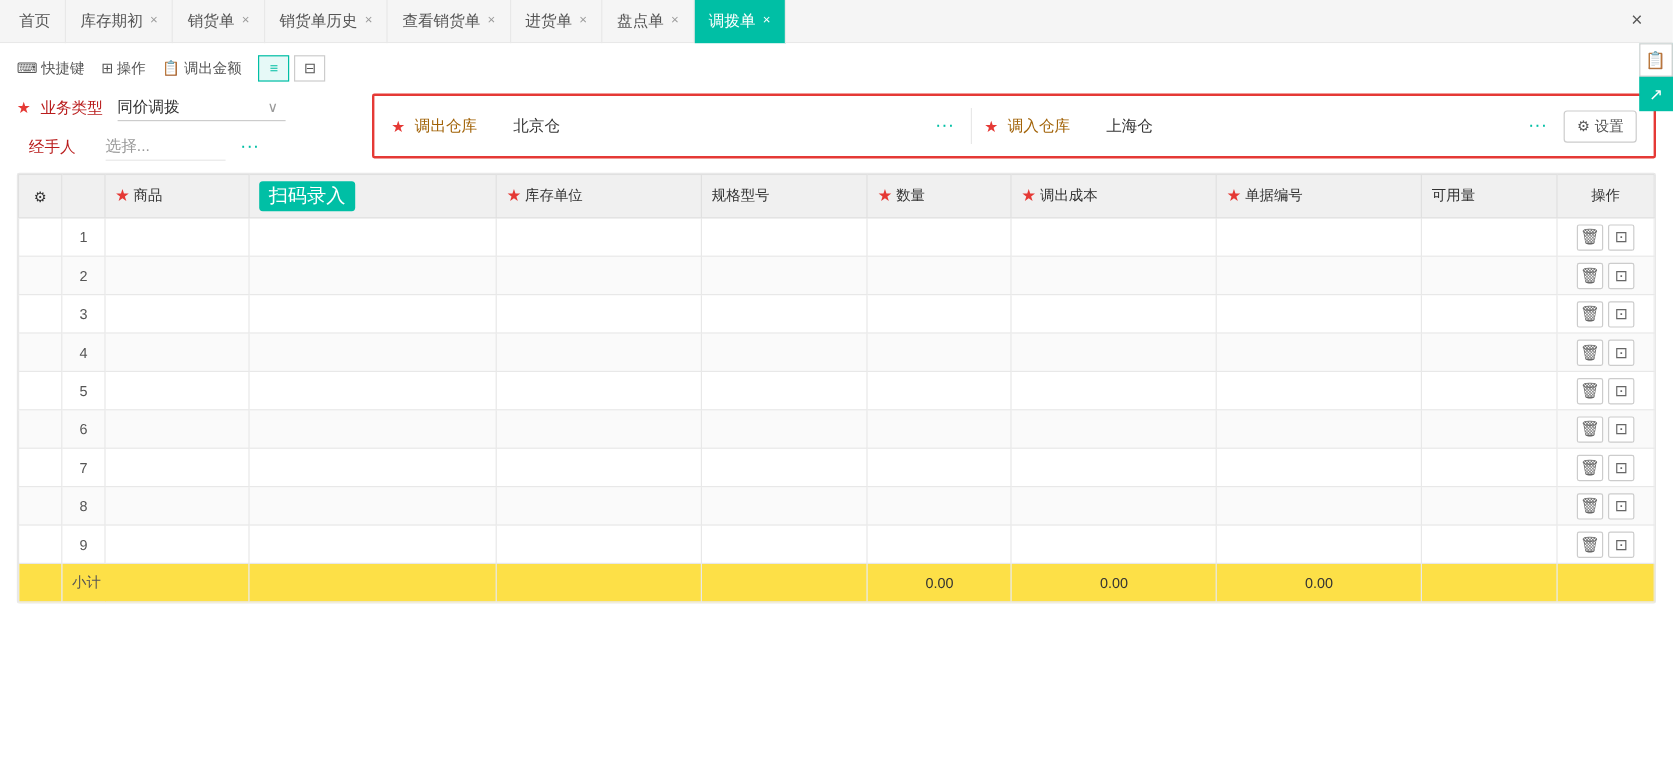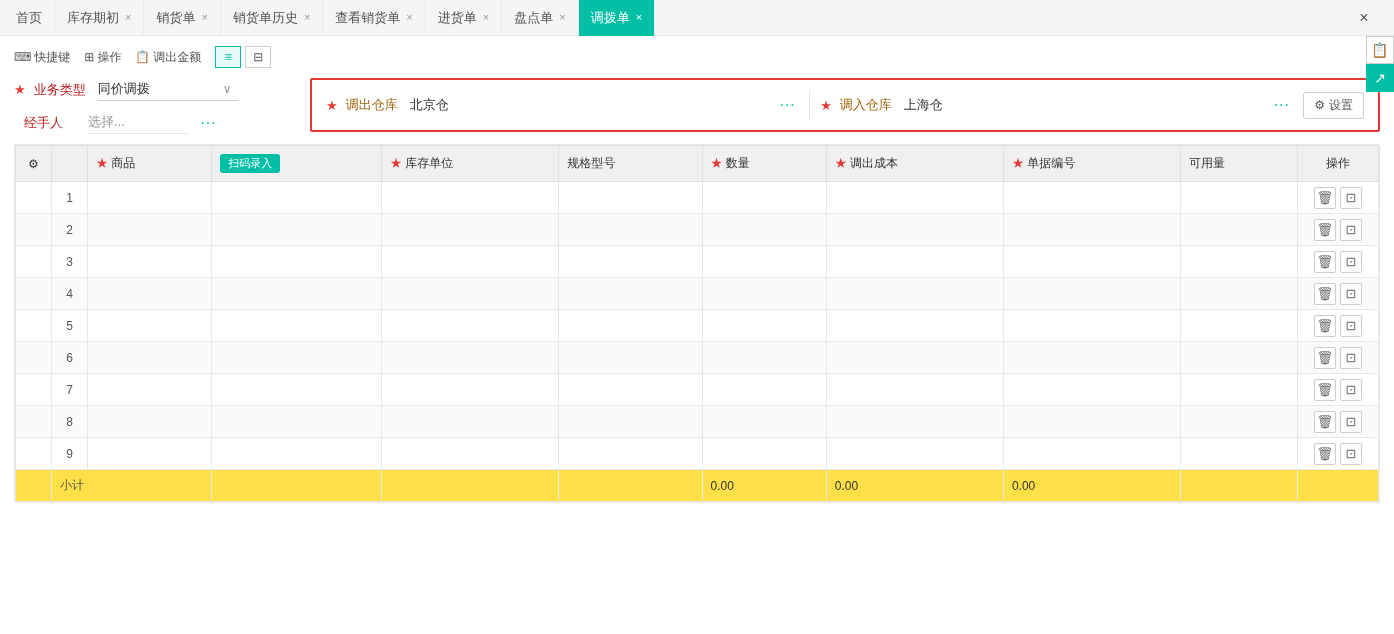--- a/index.html
+++ b/index.html
@@ -140,21 +140,21 @@
       position: relative;
     }
     .warehouse-field {
       display: flex;
       align-items: center;
       gap: 6px;
       flex: 1;
     }
     .warehouse-field .req { color: #e53935; margin-right: 2px; }
     .warehouse-field .wh-label { color: #a16207; }
-    .warehouse-field .wh-value { color: #333; font-weight: 500; margin-left: 6px; }
+    .warehouse-field .wh-value { color: #333; font-weight: 500; margin-left: 24px; }
     .warehouse-field .dots-btn {
       margin-left: auto;
       color: #00bfa5;
       cursor: pointer;
       font-size: 16px;
       padding: 0 4px;
     }
     .wh-divider {
       width: 1px;
       height: 30px;
@@ -246,21 +246,21 @@
       color: #333;
       white-space: nowrap;
     }
     tbody td.num-col { color: #555; text-align: center; width: 36px; }
     .scan-btn {
       background: #00bfa5;
       color: #fff;
       border: none;
       border-radius: 3px;
       padding: 2px 8px;
-      font-size: 11px;
+      font-size: 16px;
       cursor: pointer;
     }
     .ops-cell {
       display: flex;
       align-items: center;
       justify-content: flex-end;
       gap: 4px;
       padding: 0 8px;
     }
     .op-icon-btn {
@@ -271,21 +271,21 @@
       display: flex;
       align-items: center;
       justify-content: center;
       cursor: pointer;
       font-size: 13px;
       color: #666;
       background: #fff;
     }
     .gear-col { width: 36px; text-align: center; }
     .th-ops { text-align: center; }
-    td.align-right { text-align: left; margin-top: 37px; }
+    td.align-right { text-align: center; margin-top: 37px; }
 
     
     .right-sidebar {
       position: fixed;
       right: 0;
       top: 36px;
       display: flex;
       flex-direction: column;
       gap: 0;
     }

